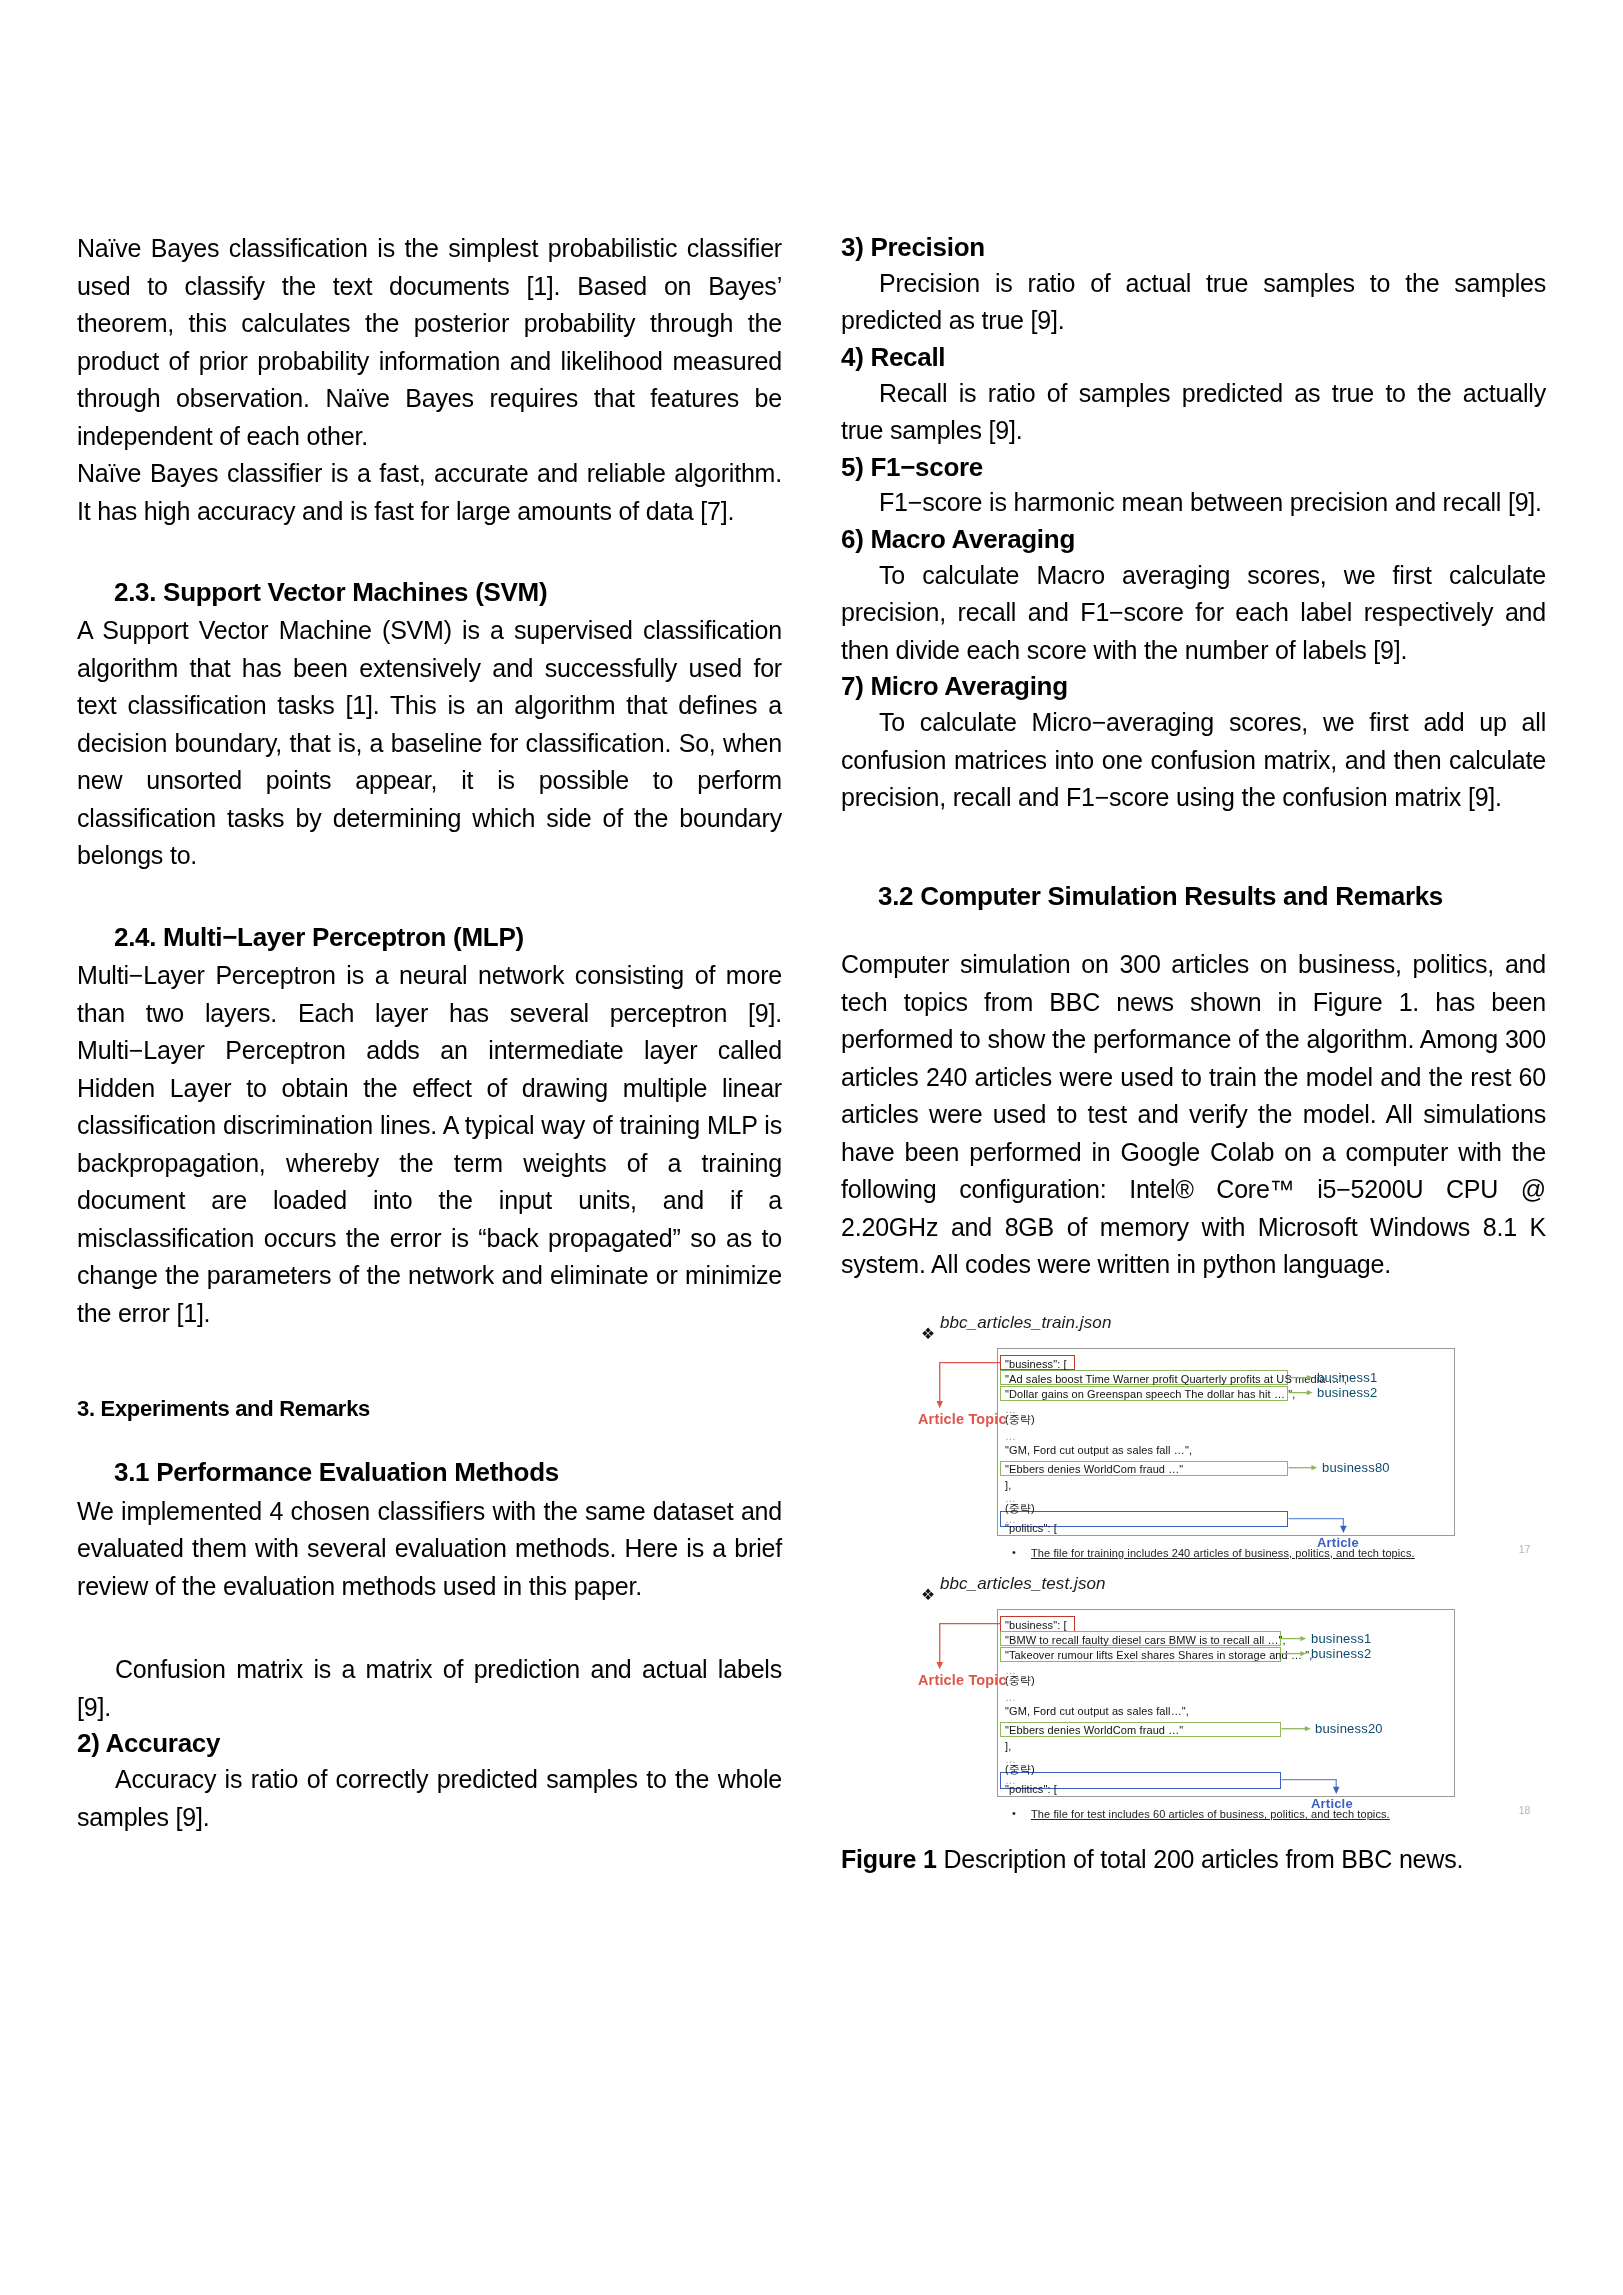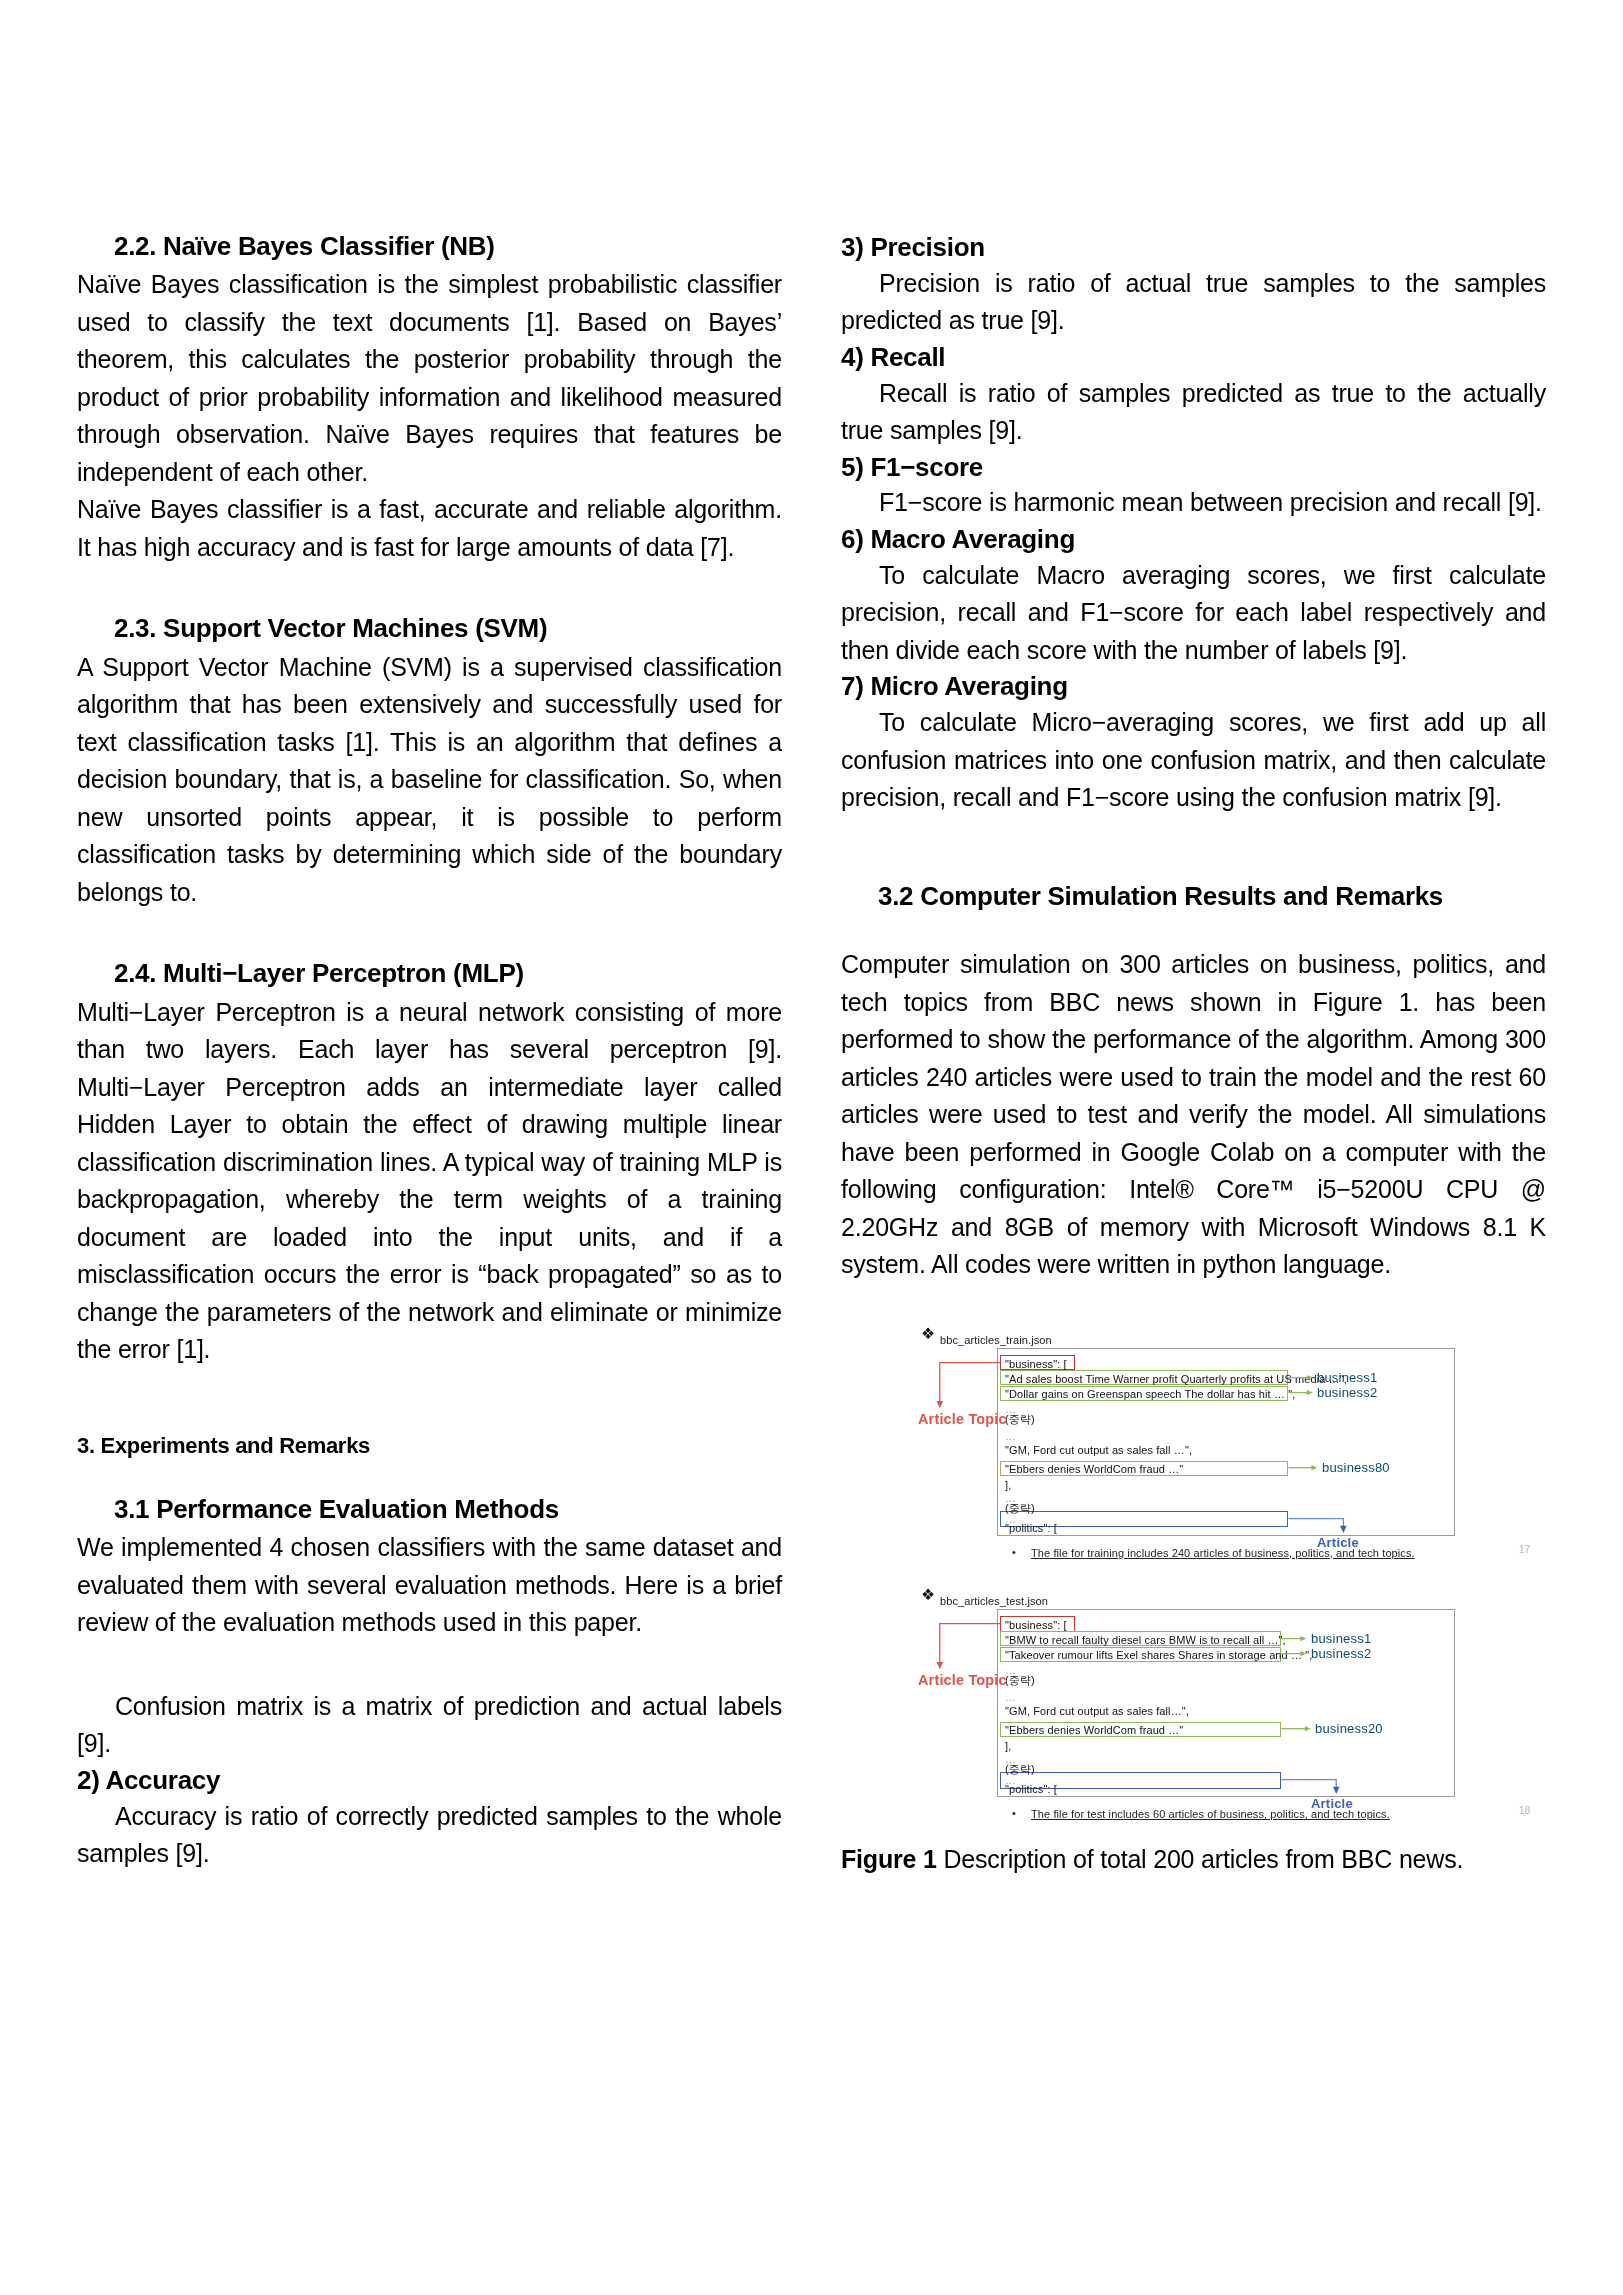--- a/index.html
+++ b/index.html
@@ -81,25 +81,26 @@
     width: 705px;
     height: 258px;
     background: #ffffff;
     font-family: "Liberation Sans", "DejaVu Sans", sans-serif;
     overflow: hidden;
   }
   .slide + .slide { margin-top: 3.9px; }
   .slide-title {
     position: absolute;
     left: 99px;
-    top: 25px;
-    font-size: 11px;
+    top: 4px;
+    font-size: 17px;
     color: #1a1a1a;
     letter-spacing: 0.1px;
     white-space: nowrap;
+    font-style: italic;
   }
   .bullet-diamond {
     position: absolute;
     left: 80px;
     top: 17px;
     font-size: 15.7px;
     color: #111;
     line-height: 1;
   }
   .code-box {
@@ -179,21 +180,20 @@
 </style>
 </head>
 <body>
 
 <div id="page">
 
   <div class="columns">
 
     <div class="col">
 
-      <h3 class="h2">2.2. Naïve Bayes Classifier (NB)</h3>
       <p class="body">Naïve Bayes classification is the simplest probabilistic classifier used to classify the text documents [1]. Based on Bayes’ theorem, this calculates the posterior probability through the product of prior probability information and likelihood measured through observation. Naïve Bayes requires that features be independent of each other.</p>
       <p class="body">Naïve Bayes classifier is a fast, accurate and reliable algorithm. It has high accuracy and is fast for large amounts of data [7].</p>
 
       <div class="gap-lg"></div>
 
       <h3 class="h2">2.3. Support Vector Machines (SVM)</h3>
       <p class="body">A Support Vector Machine (SVM) is a supervised classification algorithm that has been extensively and successfully used for text classification tasks [1]. This is an algorithm that defines a decision boundary, that is, a baseline for classification. So, when new unsorted points appear, it is possible to perform classification tasks by determining which side of the boundary belongs to.</p>
 
       <div class="gap-lg"></div>
 

